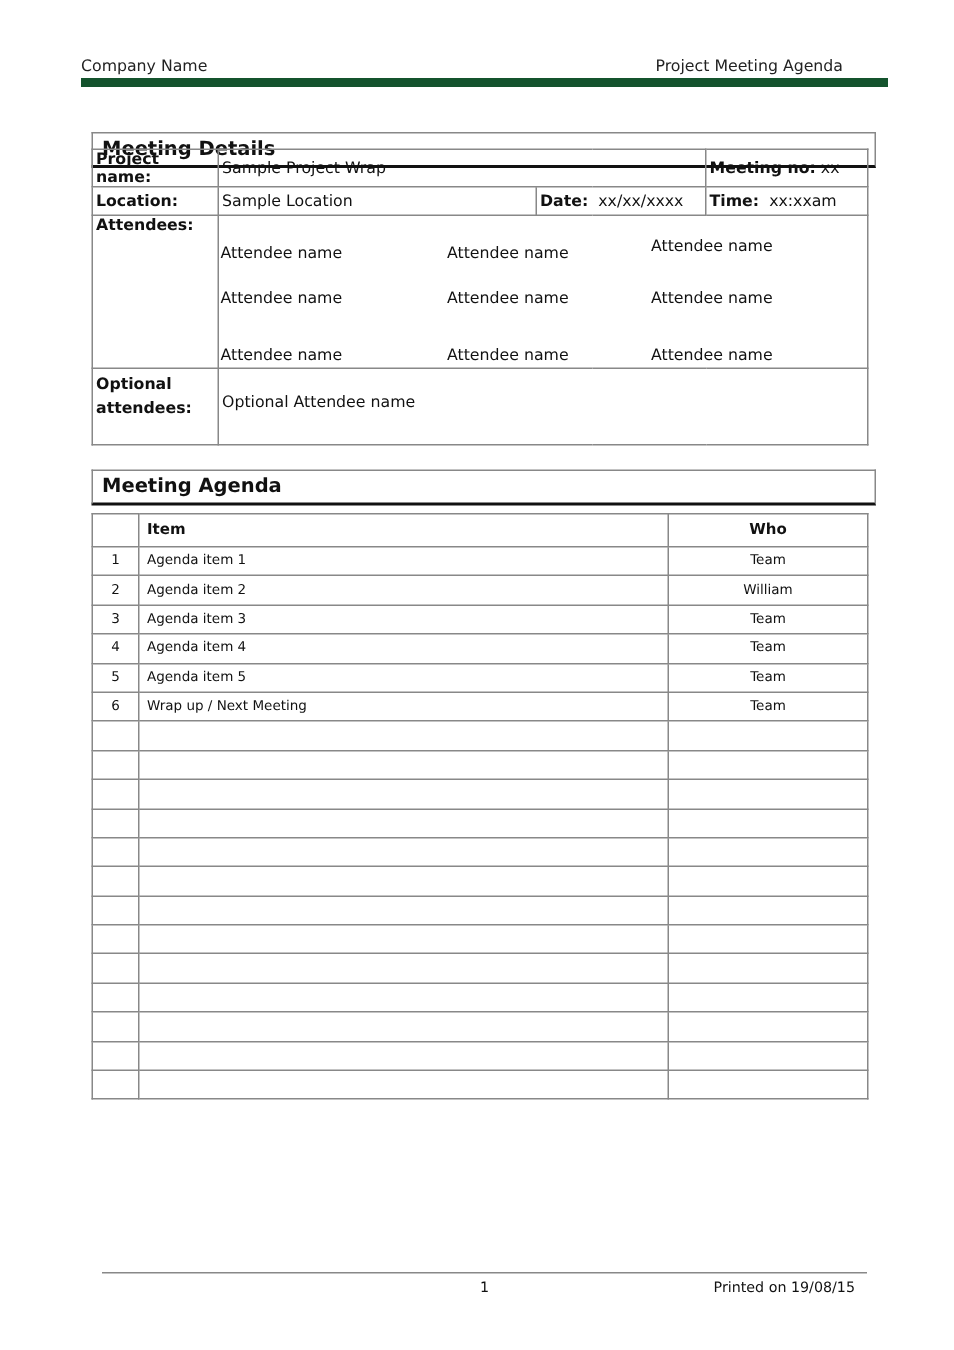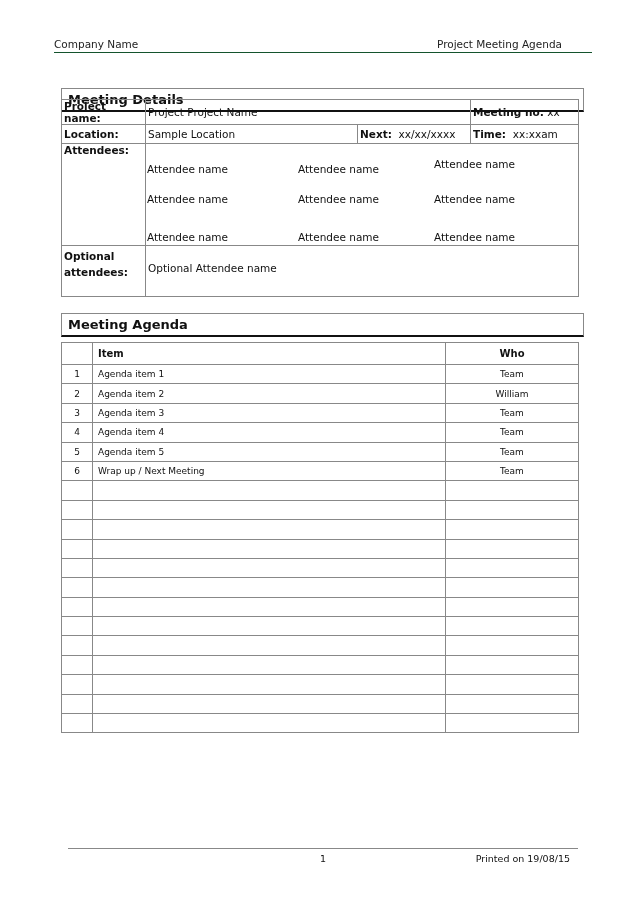--- a/index.html
+++ b/index.html
@@ -1,17 +1,17 @@
 <!DOCTYPE html>
 <html><head>
 <meta charset="utf-8">
 <style>
   html, body { margin:0; padding:0; background:#fff; }
   body { width:636px; height:900px; position:relative; font-family:"DejaVu Sans", sans-serif; color:#111; overflow:hidden; }
-  .hdr { position:absolute; left:54px; top:38px; width:538px; height:14px; border-bottom:1px solid #14532d; font-size:10.5px; color:#222; }
+  .hdr { position:absolute; left:54px; top:38px; width:538px; height:14px; border-bottom:6px solid #14532d; font-size:10.5px; color:#222; }
   .hdr .l { position:absolute; left:0; top:0; }
   .hdr .r { position:absolute; right:30px; top:0; }
   .sec-title { position:absolute; left:61px; width:515px; height:21px; border:1px solid #888; border-bottom:2px solid #111; font-weight:bold; font-size:13px; padding-left:6px; line-height:21px; box-sizing:content-box; }
   table { border-collapse:collapse; position:absolute; table-layout:fixed; }
   td, th { border:1px solid #888; padding:0; }
   .det { left:61px; top:99px; width:517px; font-size:10.5px; }
   .det .lbl { font-weight:bold; padding-left:2px; }
   .det .val { padding-left:2px; }
   .att { position:relative; height:101px;text-align:center; }
   .att span { position:absolute; font-size:10.5px; }
@@ -39,27 +39,27 @@
   <colgroup>
       <col style="width:84px">
       <col style="width:212px">
       <col style="width:37px">
       <col style="width:76px">
       <col style="width:108px">
     </colgroup>
   <tbody>
       <tr style="height:19px">
     <td class="lbl">Project name:</td>
-    <td class="val" colspan="3">Project Project Name</td>
+    <td class="val" colspan="3">Sample Project Wrap</td>
     <td class="val"><b>Meeting no:</b> <span>xx</span></td>
   </tr>
   <tr style="height:19px">
     <td class="lbl">Location:</td>
     <td class="val">Sample Location</td>
-    <td class="val" colspan="2"><b>Next:</b>&nbsp; <span>xx/xx/xxxx</span></td>
+    <td class="val" colspan="2"><b>Date:</b>&nbsp; <span>xx/xx/xxxx</span></td>
     <td class="val"><b>Time:</b>&nbsp; <span>xx:xxam</span></td>
   </tr>
   <tr>
     <td class="lbl" style="vertical-align:top;">Attendees:</td>
     <td colspan="4">
       <div class="att">
         <span style="left:1px;top:19px">Attendee name</span>
         <span style="left:152px;top:19px">Attendee name</span>
         <span style="left:288px;top:14px">Attendee name</span>
         <span style="left:1px;top:49px">Attendee name</span>

